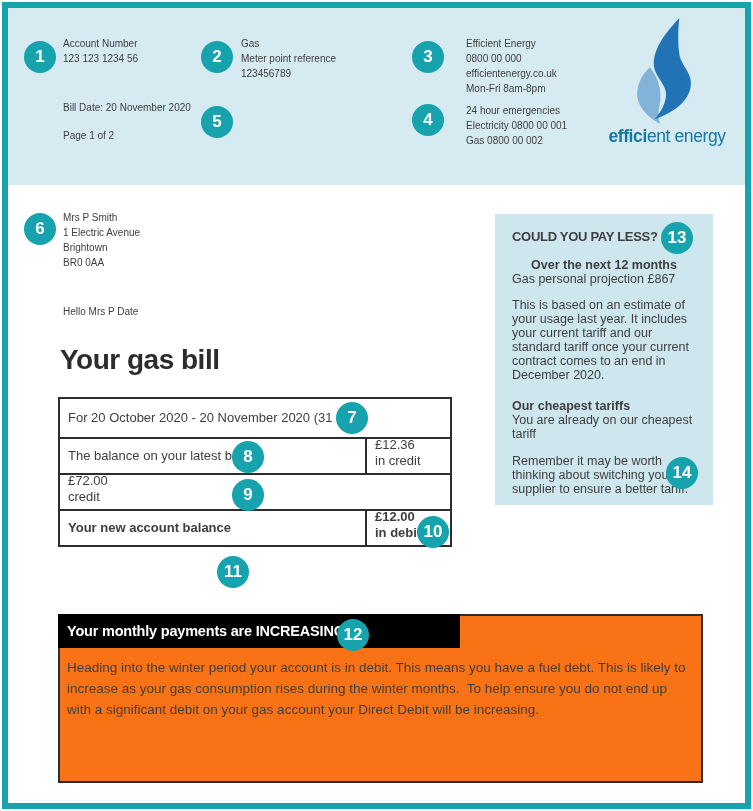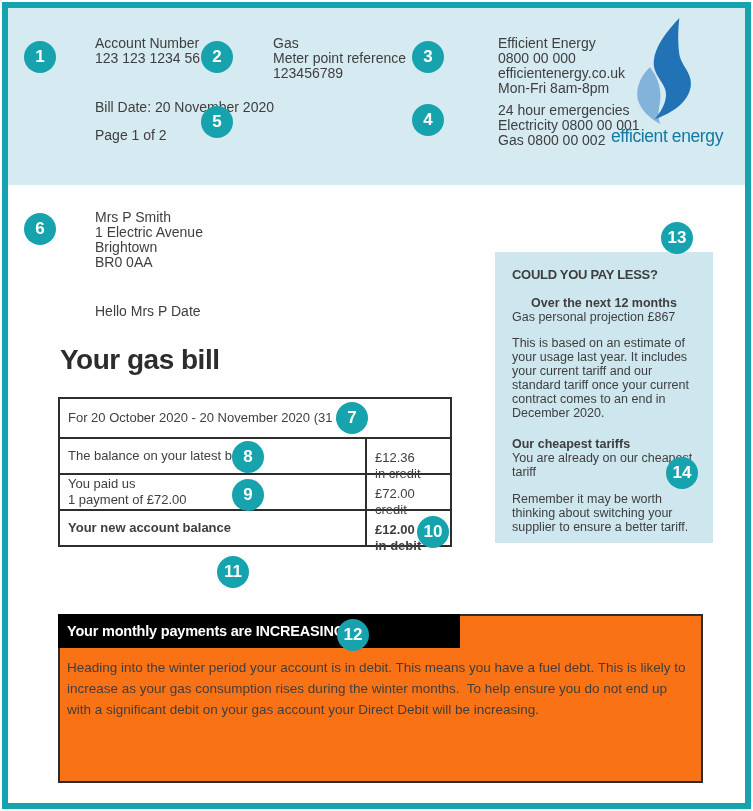--- a/index.html
+++ b/index.html
@@ -22,55 +22,55 @@
 
   
   .marker{position:absolute;width:32px;height:32px;border-radius:50%;background:var(--teal);
     color:#fff;font-weight:bold;font-size:17px;display:flex;align-items:center;justify-content:center;z-index:20;}
   .m1{left:24px;top:41px}.m2{left:201px;top:41px}.m3{left:412px;top:41px}
   .m4{left:412px;top:104px}.m5{left:201px;top:106px}.m6{left:24px;top:213px}
   .m7{left:336px;top:402px}.m8{left:232px;top:441px}.m9{left:232px;top:479px}
   .m10{left:417px;top:516px}.m11{left:217px;top:556px}.m12{left:337px;top:619px}
   .m13{left:661px;top:222px}.m14{left:666px;top:457px}
 
-  .txt{position:absolute;font-size:14px;line-height:15px;margin-left:32px;}
+  .txt{position:absolute;font-size:10px;line-height:15px;}
   .hdr-account{left:63px;top:36px}
   .hdr-gas{left:241px;top:36px}
   .hdr-company{left:466px;top:36px}
   .hdr-billdate{left:63px;top:100px}
   .hdr-page{left:63px;top:128px}
   .hdr-emergency{left:466px;top:103px}
 
   
   .logo{position:absolute;left:594px;top:18px;width:146px;text-align:center;}
   .logo svg{display:block;margin:0 auto;}
   .logo-text{font-size:17.5px;line-height:20px;color:#1578a0;margin-top:2px;
     letter-spacing:-0.4px;white-space:nowrap;}
-  .logo-text .lb{font-weight:normal;}
+  .logo-text .lb{font-weight:bold;}
 
   .recipient{left:63px;top:210px;}
   .greeting{left:63px;top:304px;}
   .title{position:absolute;left:60px;top:345px;font-size:28px;line-height:30px;
     font-weight:bold;color:#2c2c2c;letter-spacing:-0.5px;}
 
   
   .bill-table{position:absolute;left:58px;top:397px;width:394px;
     border:2px solid var(--line);background:#fff;font-size:13px;line-height:16px;}
   .t-row{display:flex;border-top:2px solid var(--line);}
   .t-row.first{border-top:none;}
   .t-period{height:38px;align-items:center;padding:0 8px;}
   .t-label{width:307px;border-right:2px solid var(--line);padding:3px 8px;
     display:flex;flex-direction:column;justify-content:center;}
-  .t-value{flex:1;padding:11px 8px;display:flex;flex-direction:column;justify-content:space-between;}
+  .t-value{flex:1;padding:4px 8px;display:flex;flex-direction:column;justify-content:flex-end;}
   .h36{height:36px}.h37{height:37px}
   .t-bold{font-weight:bold;}
 
   
   .sidebar{position:absolute;left:495px;top:214px;width:218px;height:291px;
-    background:var(--sidebar-bg);padding:13px 17px 8px;font-size:12.5px;line-height:14px;margin-top:38px;}
+    background:var(--sidebar-bg);padding:13px 17px 8px;font-size:12.5px;line-height:14px;}
   .s-head{font-weight:bold;font-size:13px;letter-spacing:-0.3px;margin-top:3px;}
   .s-title{font-weight:bold;margin-top:14px;text-align:center;}
   .s-para1{margin-top:12px;}
   .s-title2{font-weight:bold;margin-top:17px;}
   .s-para2{margin-top:13px;width:178px;}
 
   
   .notice-box{position:absolute;left:58px;top:614px;width:645px;height:169px;
     border:2px solid var(--line);background:#f97316;}
   .notice-text{position:absolute;left:7px;top:41px;width:622px;
@@ -139,24 +139,20 @@
     <div class="t-row h36">
       <div class="t-label">
         <div>The balance on your latest bill</div>
       </div>
       <div class="t-value">
         <div>£12.36</div>
         <div>in credit</div>
       </div>
     </div>
     <div class="t-row h36">
-      <div class="t-label">
-        <div>You paid us</div>
-        <div>1 payment of £72.00</div>
-      </div>
       <div class="t-value">
         <div>£72.00</div>
         <div>credit</div>
       </div>
     </div>
     <div class="t-row h36 t-bold">
       <div class="t-label">
         <div>Your new account balance</div>
       </div>
       <div class="t-value">

